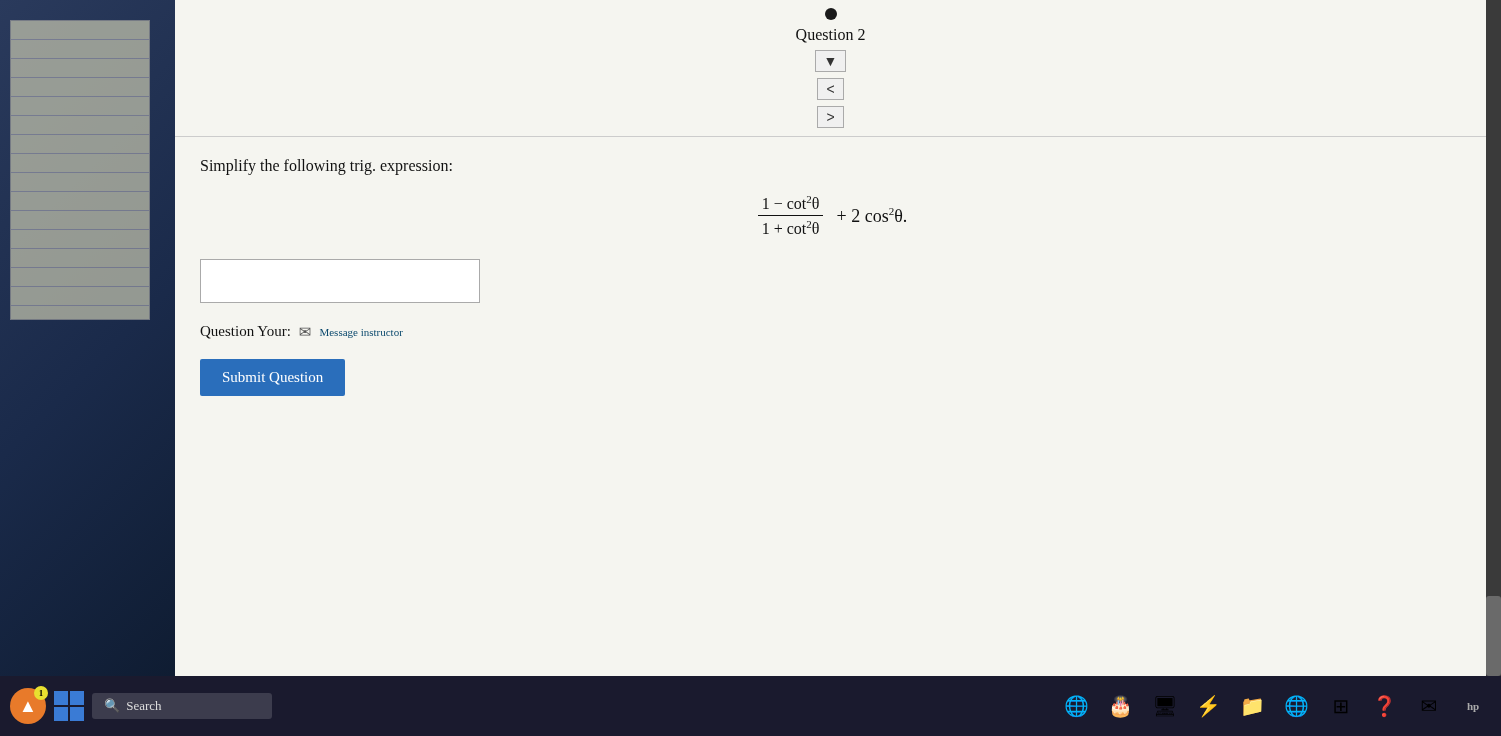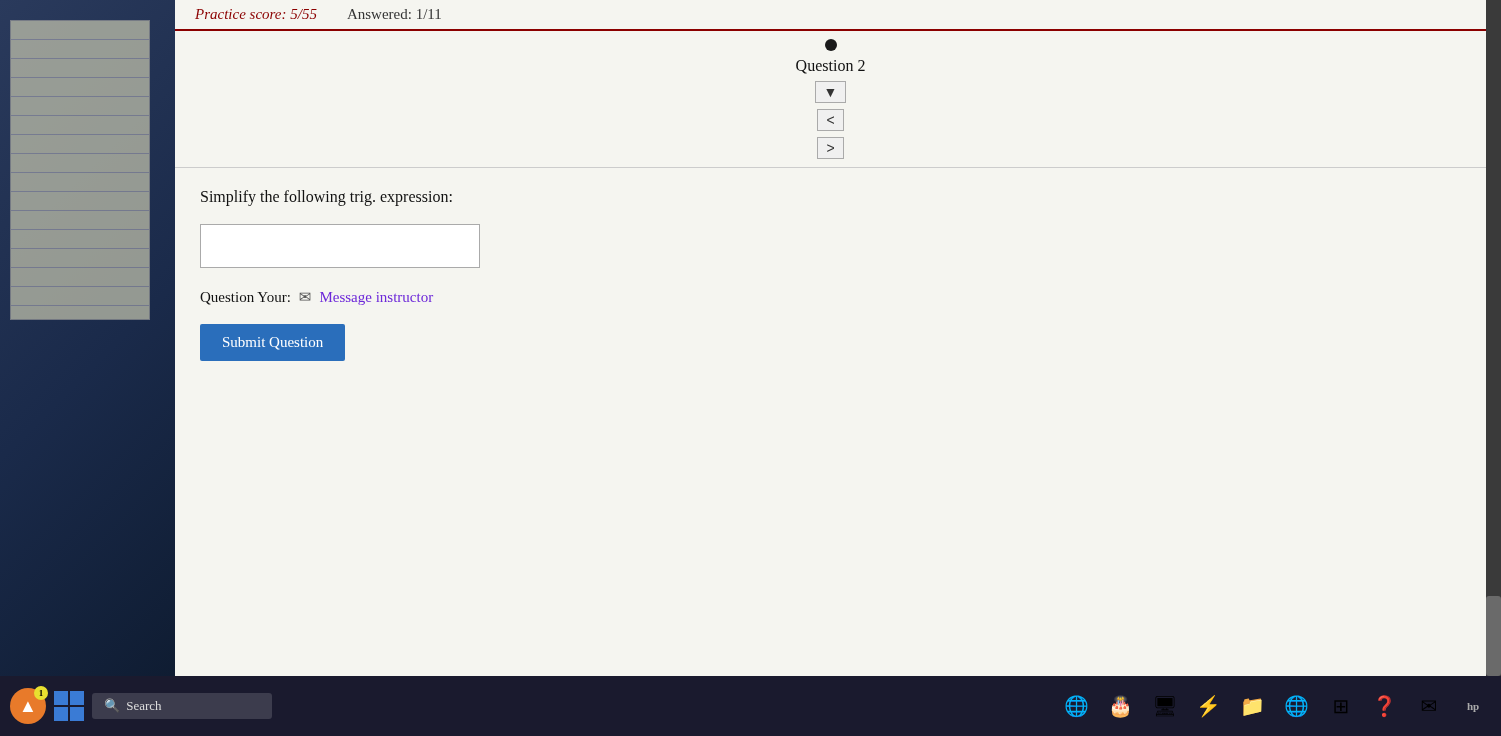--- a/index.html
+++ b/index.html
@@ -187,23 +187,23 @@
       color: #111;
       font-family: Georgia, serif;
     }
 
     .message-icon {
       color: #555;
       font-size: 15px;
     }
 
     .message-link {
-      color: #6d28d9;
+      color: #0c4a6e;
       text-decoration: none;
-      font-size: 15px;
+      font-size: 11px;
       cursor: pointer;
     }
 
     
     .submit-btn {
       background: #2a6ebb;
       color: #fff;
       border: none;
       padding: 10px 22px;
       font-size: 15px;
@@ -340,44 +340,41 @@
     <div class="notebook-lines"></div>
   </div>
 </div>
 
 <div class="right-scroll">
   <div class="scroll-thumb"></div>
 </div>
 
 <div class="browser-content">
 
-  <div class="top-bar">
-    <span class="practice-score">
-      <span>Practice score:</span>
-      <span>5/55</span>
-    </span>
-    <span class="answered">
-      <span>Answered:</span>
-      <span>1/11</span>
-    </span>
-  </div>
 
   <div class="question-nav">
     <span class="question-dot"></span>
     <span class="question-label">Question 2</span>
     <button class="nav-btn">▼</button>
     <button class="nav-btn">&lt;</button>
     <button class="nav-btn">&gt;</button>
   </div>
 
   <div class="question-content">
 
     <div class="question-text">Simplify the following trig. expression:</div>
 
     
+    <div class="math-expression">
+      <span class="fraction">
+        <span class="fraction-num">1 − cot<sup>2</sup>θ</span>
+        <span class="fraction-den">1 + cot<sup>2</sup>θ</span>
+      </span>
+      <span class="math-inline">&nbsp;+ 2 cos<sup>2</sup>θ.</span>
+    </div>
 
 
     <input class="answer-input" type="text" placeholder="" style="">
 
     <div class="question-help">
       <span>Question Your:</span>
       <span class="message-icon">✉</span>
       <a class="message-link" href="#">Message instructor</a>
     </div>
 

